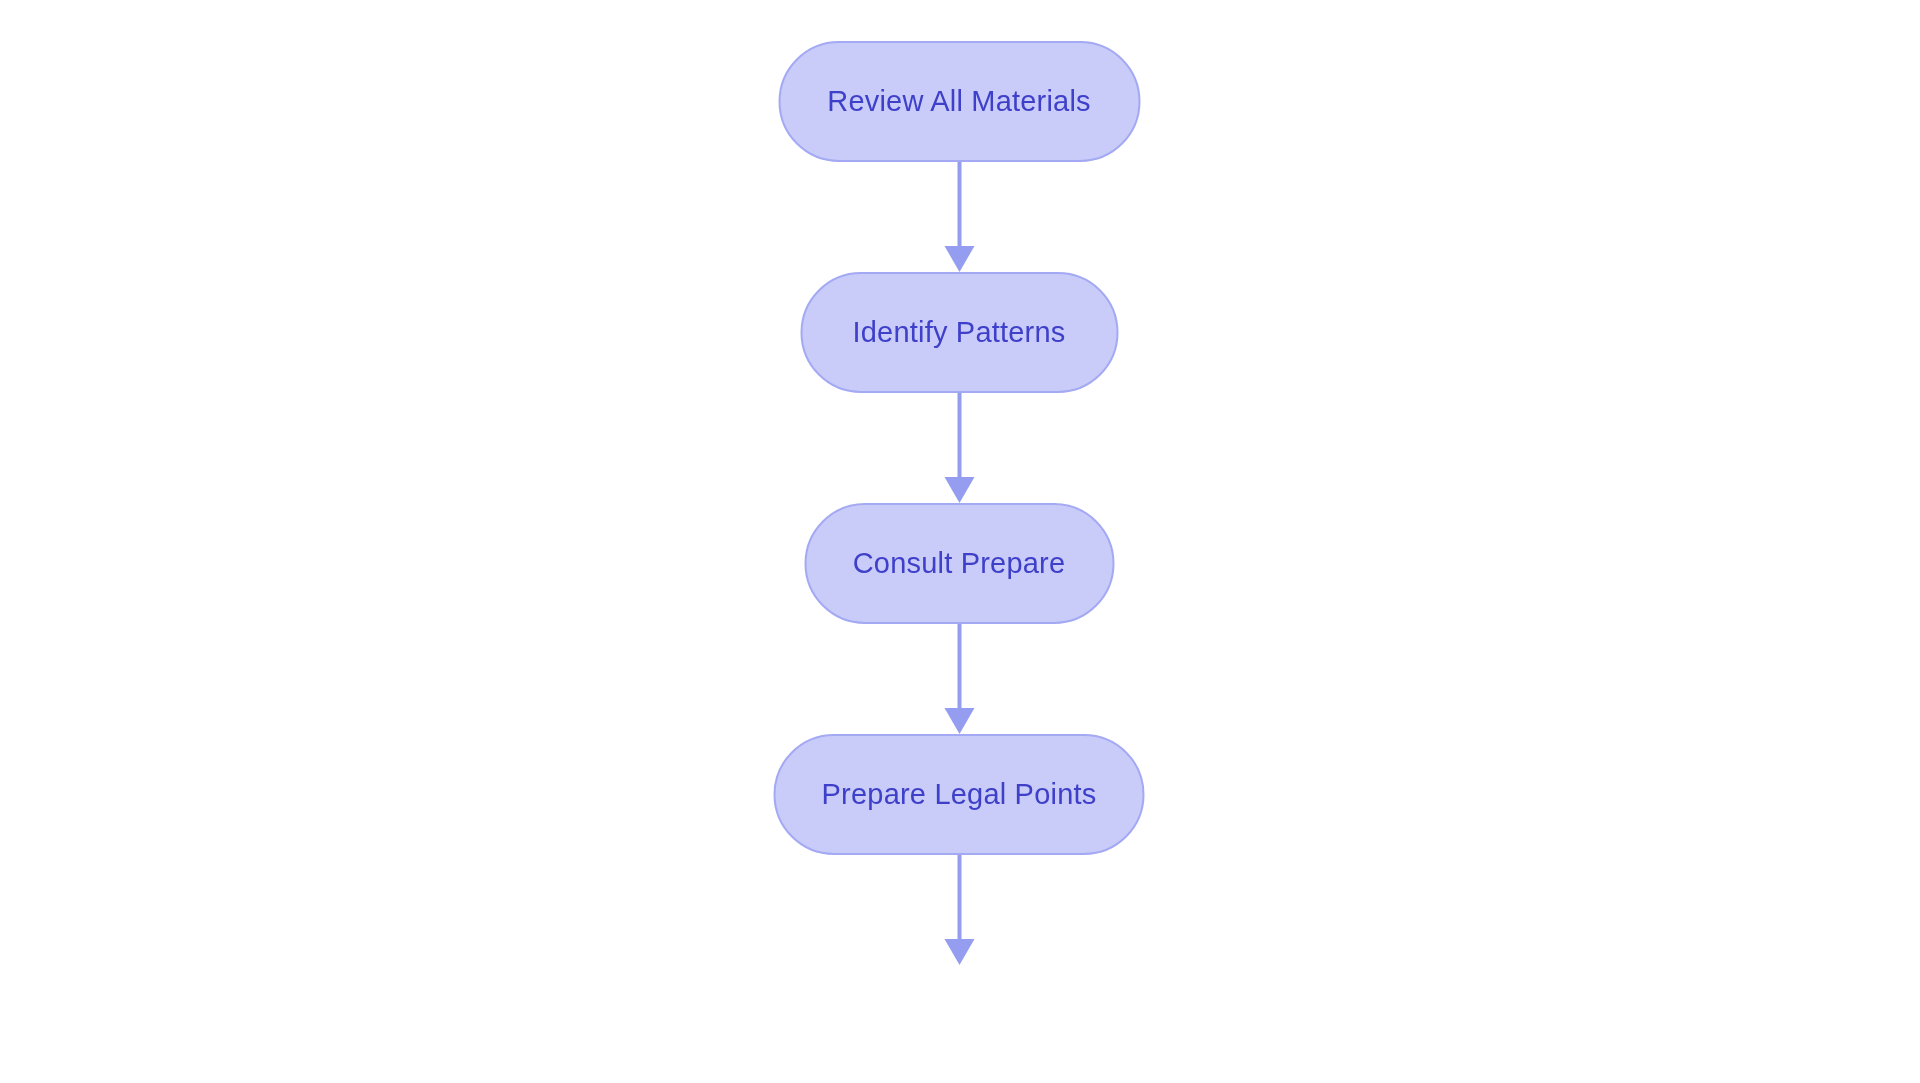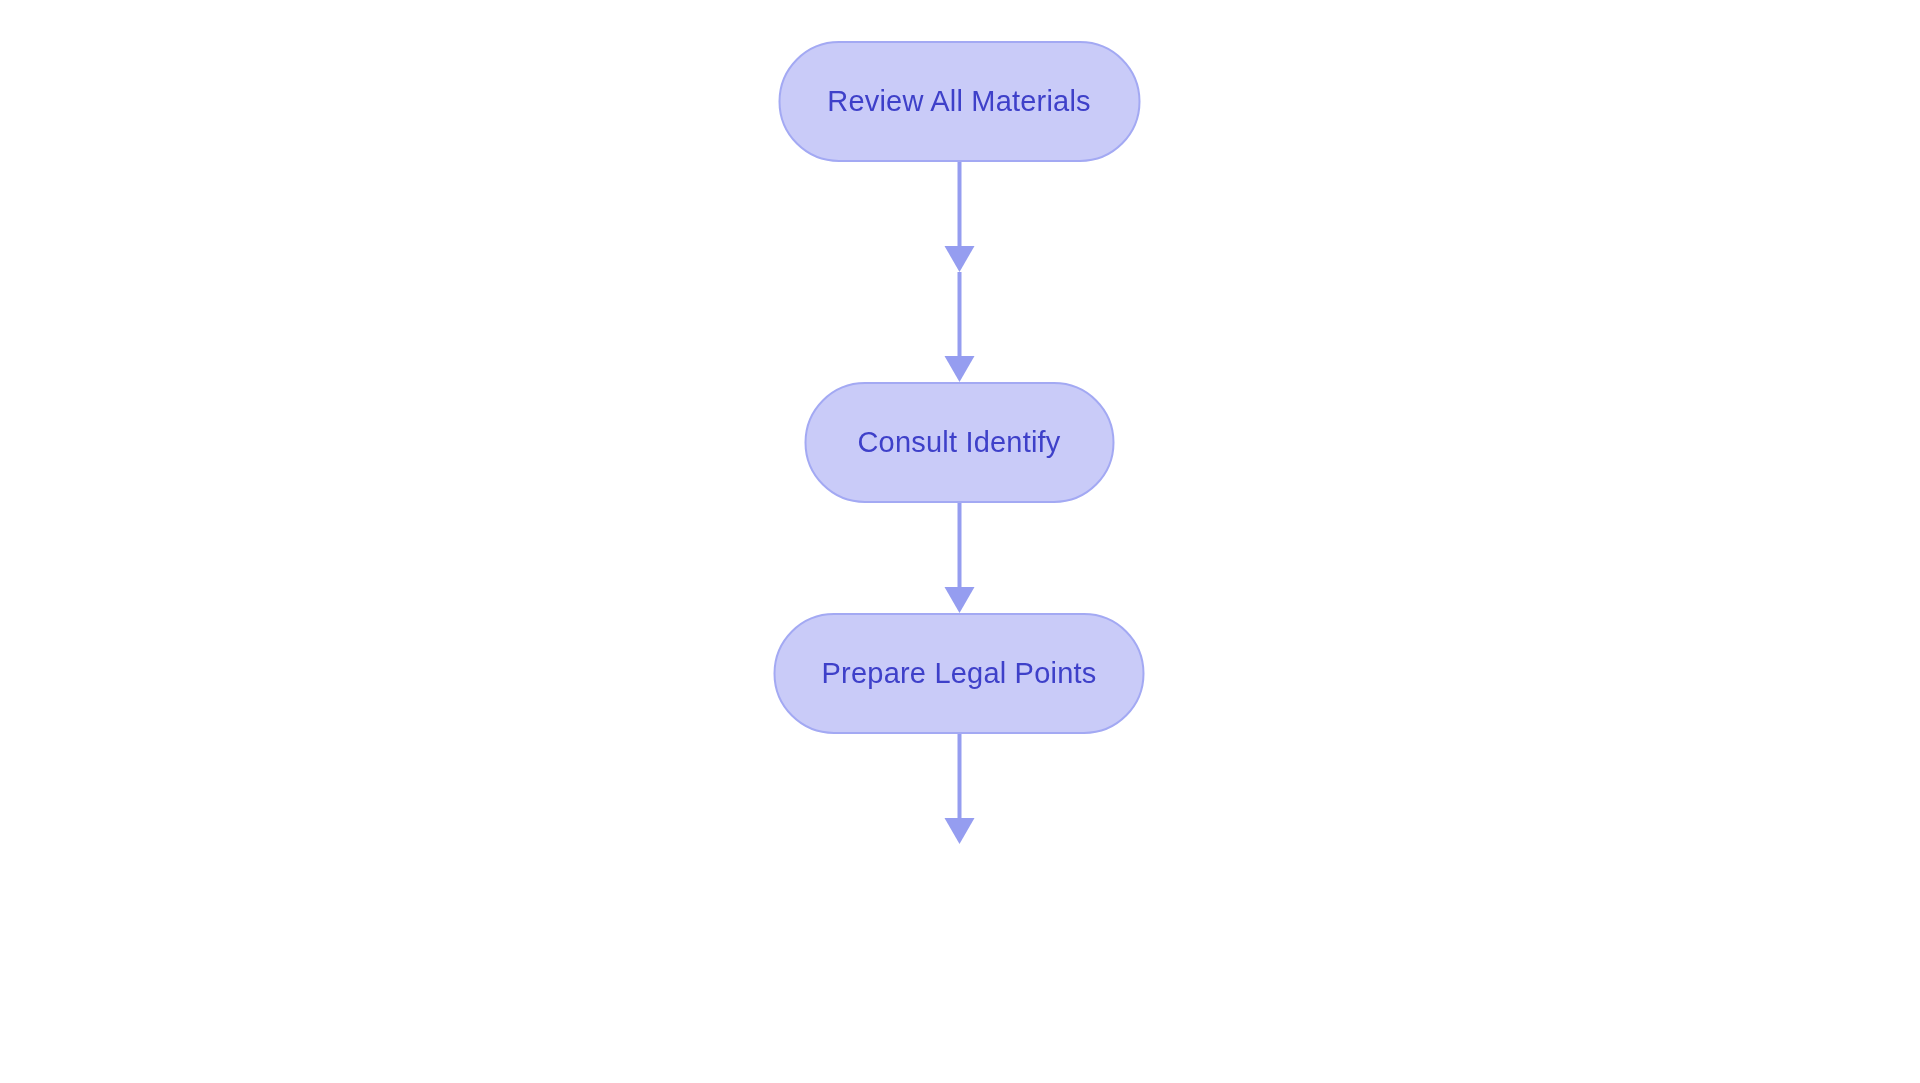--- a/index.html
+++ b/index.html
@@ -80,28 +80,31 @@
 
     <div class="node node-1">
       <span class="node-label">Review All Materials</span>
     </div>
 
     <div class="arrow">
       <div class="arrow-line"></div>
       <div class="arrow-head"></div>
     </div>
 
+    <div class="node node-2">
+      <span class="node-label">Identify Patterns</span>
+    </div>
 
     <div class="arrow">
       <div class="arrow-line"></div>
       <div class="arrow-head"></div>
     </div>
 
     <div class="node node-3">
-      <span class="node-label">Consult Identify</span>
+      <span class="node-label">Consult Prepare</span>
     </div>
 
     <div class="arrow">
       <div class="arrow-line"></div>
       <div class="arrow-head"></div>
     </div>
 
     <div class="node node-4">
       <span class="node-label">Prepare Legal Points</span>
     </div>

